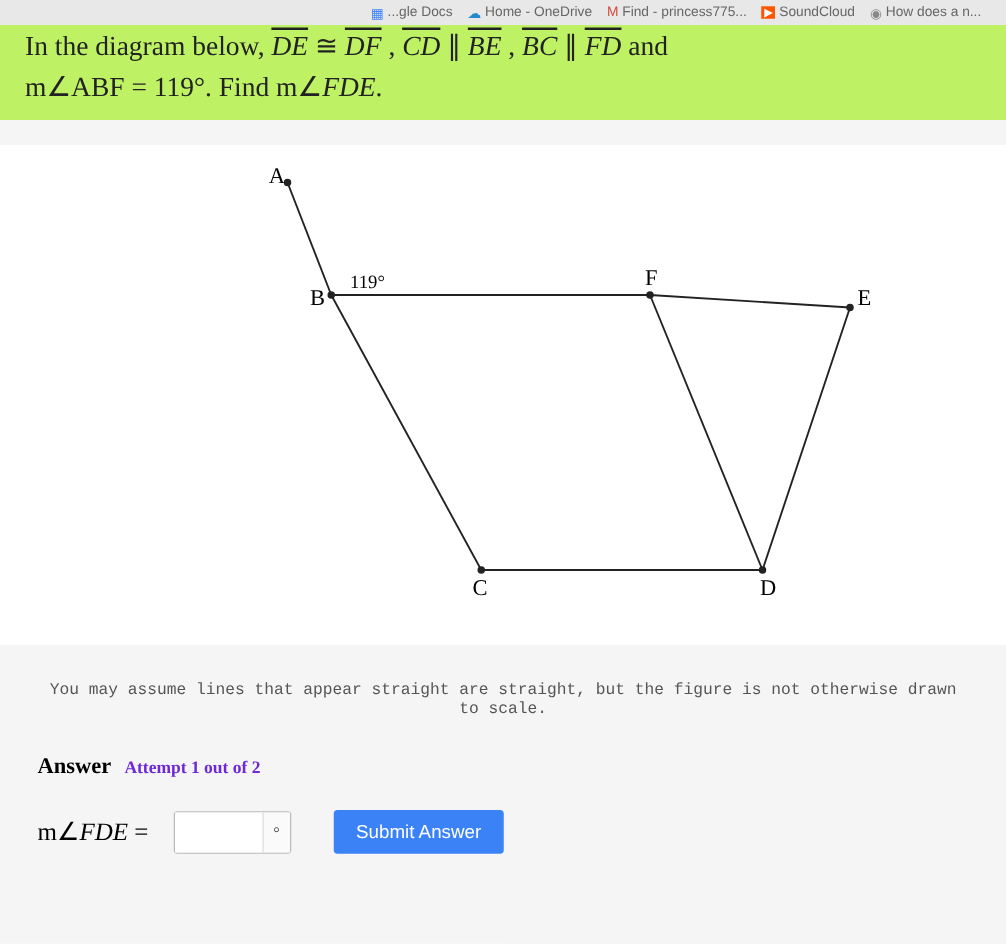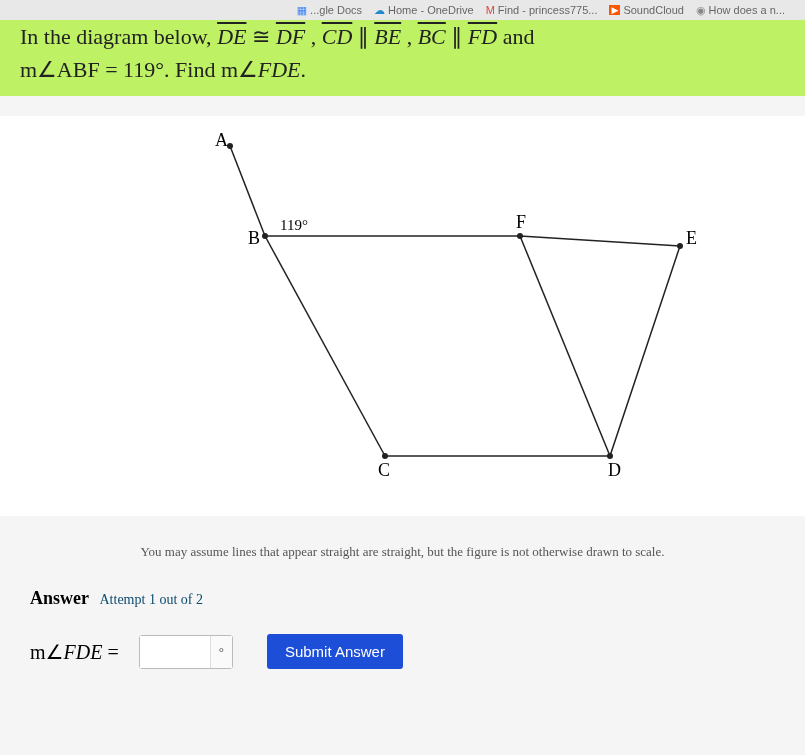--- a/index.html
+++ b/index.html
@@ -42,33 +42,33 @@
     .diagram-svg {
       position: absolute;
       left: 0; top: 0;
       width: 100%; height: 100%;
     }
     .caption {
       text-align: center;
       font-size: 13px;
       color: #555;
       padding: 8px 30px;
-      font-family: Liberation Serif, serif;
+      font-family: Liberation Mono, monospace;
     }
     .answer-area {
       padding: 20px 30px;
     }
     .answer-header {
       font-size: 18px;
       margin-bottom: 25px;
     }
     .answer-header .attempt {
       font-size: 14px;
-      color: #0c4a6e;
-      font-weight: normal;
+      color: #6d28d9;
+      font-weight: bold;
       margin-left: 6px;
     }
     .answer-row {
       display: flex;
       align-items: center;
       gap: 20px;
     }
     .answer-label {
       font-size: 20px;
       font-style: italic;
@@ -92,21 +92,21 @@
     .deg-unit {
       border-left: 1px solid #ddd;
       padding: 4px 8px;
       font-size: 13px;
       color: #555;
       display: flex;
       align-items: center;
       background: #fafafa;
     }
     .submit-btn {
-      background: #1d4ed8;
+      background: #3b82f6;
       color: #fff;
       border: none;
       padding: 9px 18px;
       font-size: 15px;
       font-family: Arial;
       border-radius: 3px;
       cursor: pointer;
       margin-left: 14px;
     }
     .not-italic { font-style: normal; }

